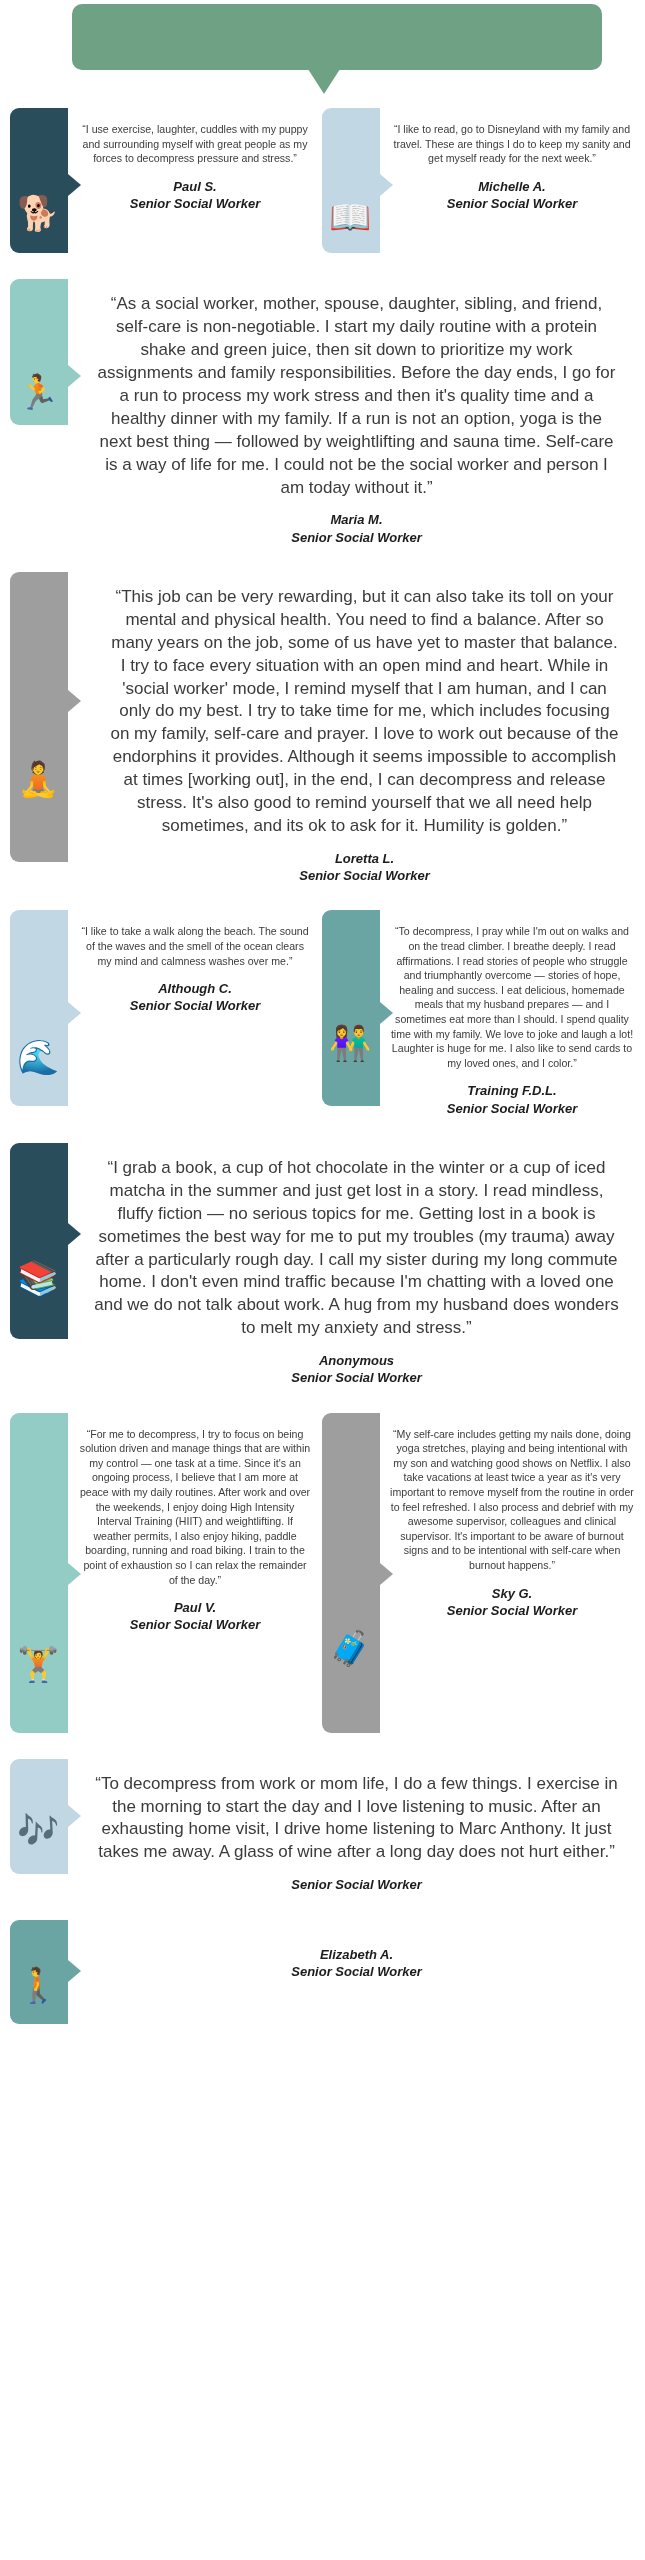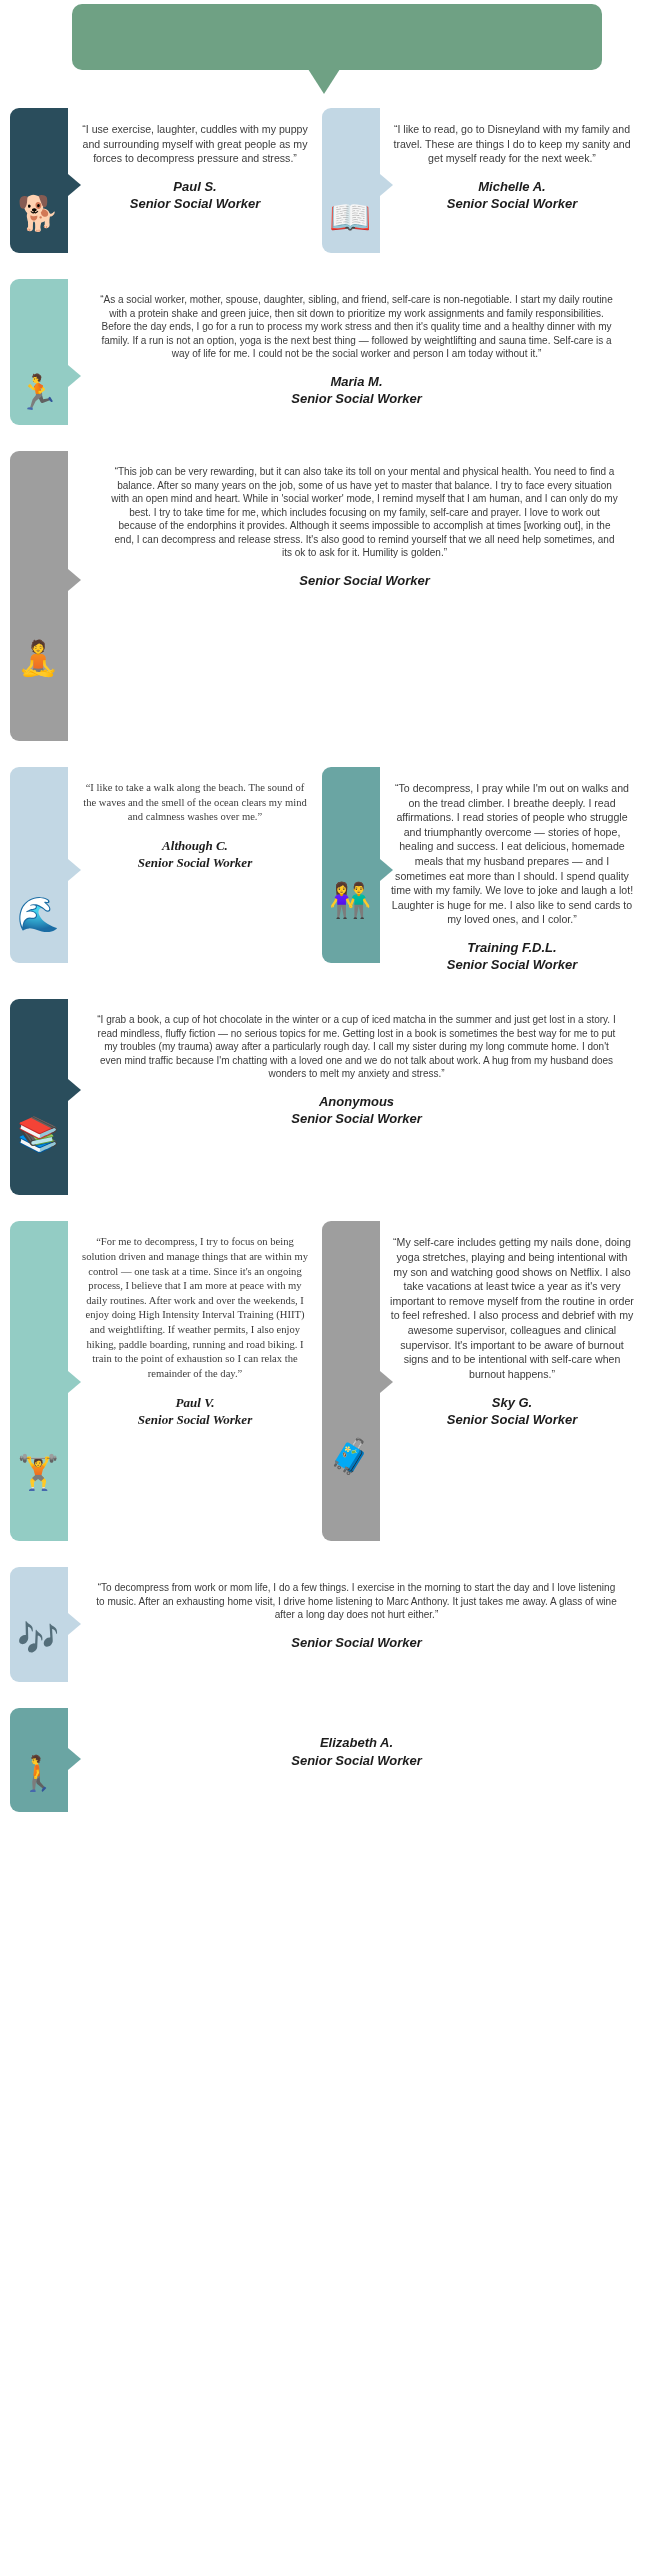--- a/index.html
+++ b/index.html
@@ -59,21 +59,21 @@
     font-size: 34px;
     line-height: 1;
     user-select: none;
   }
   .body {
     flex: 1 1 auto;
     padding: 0 10px;
     text-align: center;
   }
   .quote {
-    font-size: 10px;
+    font-size: 17px;
     line-height: 1.35;
     color: #3b3b3b;
   }
   .quote.sm  { font-size: 10.6px; line-height: 1.38; }
   .attrib {
     margin-top: 12px;
     font-size: 13px;
     font-weight: bold;
     font-style: italic;
     color: #1c1c1c;
@@ -145,35 +145,36 @@
 
 <div class="row">
   <div class="card" style="padding-left:10px;">
     <div class="panel" style="color:#9e9e9e;background:#9e9e9e;width:58px;height:290px;">
       <span class="notch" style="top:118px;"></span>
       <span class="emoji" style="top:190px;">🧘</span>
     </div>
     <div class="body" style="padding:14px 26px 0 26px;margin-left:16px;">
       <div class="quote">“This job can be very rewarding, but it can also take its toll on your mental and physical health. You need to find a balance. After so many years on the job, some of us have yet to master that balance. I try to face every situation with an open mind and heart. While in 'social worker' mode, I remind myself that I am human, and I can only do my best. I try to take time for me, which includes focusing on my family, self-care and prayer. I love to work out because of the endorphins it provides. Although it seems impossible to accomplish at times [working out], in the end, I can decompress and release stress. It's also good to remind yourself that we all need help sometimes, and its ok to ask for it. Humility is golden.”</div>
       <div class="attrib">
+        <div>Loretta L.</div>
         <div>Senior Social Worker</div>
       </div>
     </div>
   </div>
 </div>
 
 <div class="spacer"></div>
 
 <div class="pair">
   <div class="card" style="padding-left:10px;">
     <div class="panel" style="color:#c2d7e4;background:#c2d7e4;width:58px;height:196px;">
       <span class="notch" style="top:92px;"></span>
       <span class="emoji" style="top:130px;">🌊</span>
     </div>
-    <div class="body" style="padding-top:14px;font-family:Liberation Serif, serif;">
+    <div class="body" style="padding-top:14px;">
       <div class="quote sm">“I like to take a walk along the beach. The sound of the waves and the smell of the ocean clears my mind and calmness washes over me.”</div>
       <div class="attrib">
         <div>Although C.</div>
         <div>Senior Social Worker</div>
       </div>
     </div>
   </div>
   <div class="card">
     <div class="panel" style="color:#6aa5a3;background:#6aa5a3;width:58px;height:196px;">
       <span class="notch" style="top:92px;"></span>
@@ -208,21 +209,21 @@
 </div>
 
 <div class="spacer"></div>
 
 <div class="pair">
   <div class="card" style="padding-left:10px;">
     <div class="panel" style="color:#93ccc4;background:#93ccc4;width:58px;height:320px;">
       <span class="notch" style="top:150px;"></span>
       <span class="emoji" style="top:234px;">🏋</span>
     </div>
-    <div class="body" style="padding-top:14px;font-family:Liberation Serif, serif;">
+    <div class="body" style="padding-top:14px;">
       <div class="quote sm">“For me to decompress, I try to focus on being solution driven and manage things that are within my control — one task at a time. Since it's an ongoing process, I believe that I am more at peace with my daily routines. After work and over the weekends, I enjoy doing High Intensity Interval Training (HIIT) and weightlifting. If weather permits, I also enjoy hiking, paddle boarding, running and road biking. I train to the point of exhaustion so I can relax the remainder of the day.”</div>
       <div class="attrib">
         <div>Paul V.</div>
         <div>Senior Social Worker</div>
       </div>
     </div>
   </div>
   <div class="card">
     <div class="panel" style="color:#9e9e9e;background:#9e9e9e;width:58px;height:320px;">
       <span class="notch" style="top:150px;"></span>

